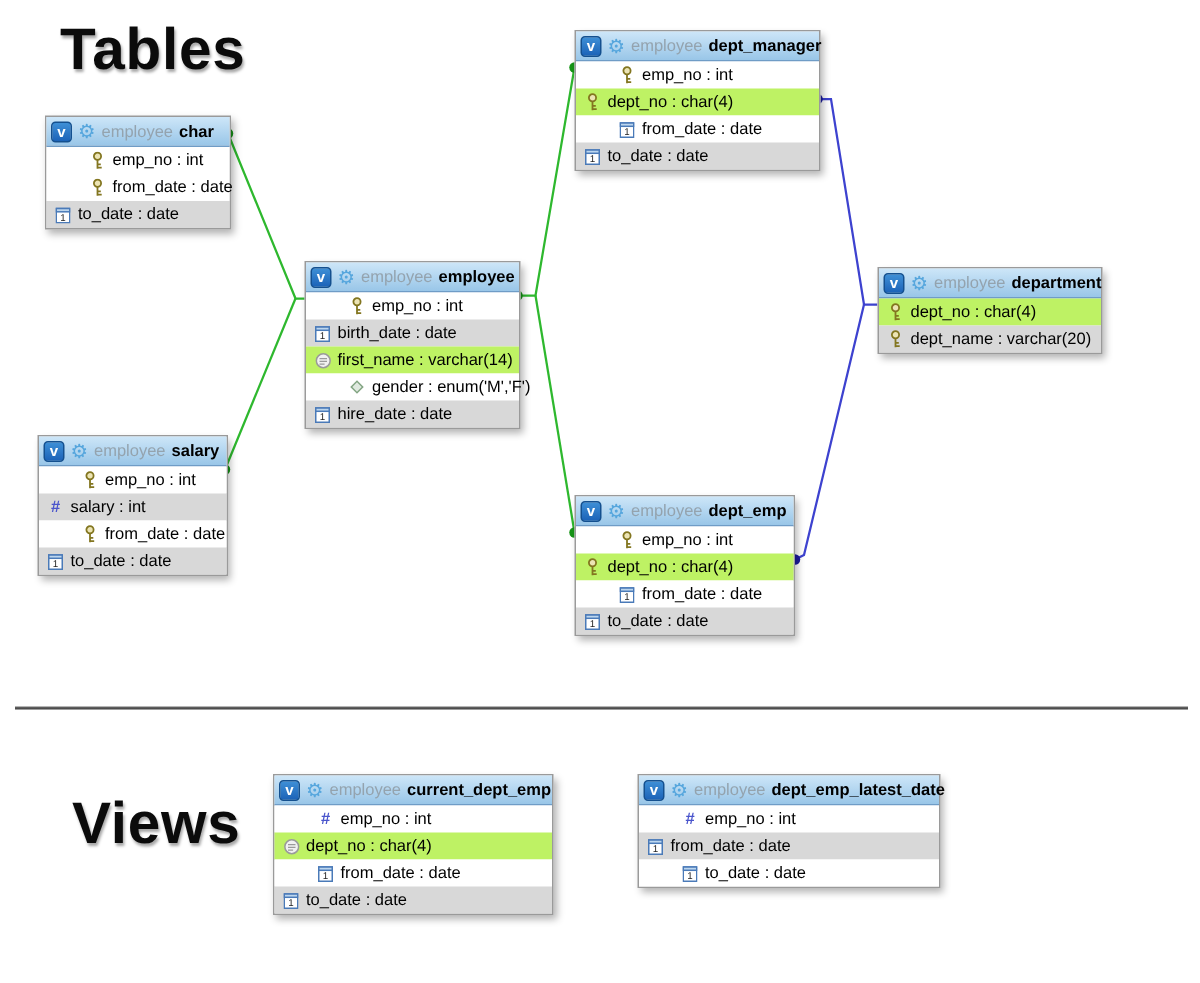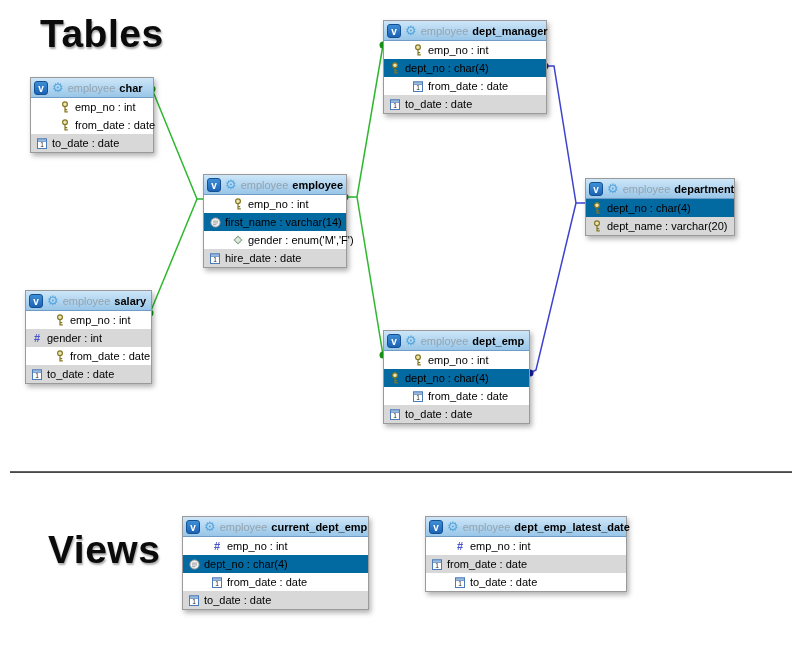--- a/index.html
+++ b/index.html
@@ -37,21 +37,21 @@
   }
   .gear-icon { color:#56a6dd; font-size:13px; line-height:1; }
   .schema-label { color:#94a3ae; }
   .table-name { font-weight:bold; color:#000; }
   .db-row {
     height:18px; display:flex; align-items:center; gap:4px;
     padding:0 5px; box-sizing:border-box; color:#000; white-space:nowrap;
   }
   .bg-white { background:#ffffff;padding-left:28px; }
   .bg-gray  { background:#d8d8d8; }
-  .bg-pink  { background:#0369a1; }
+  .bg-pink  { background:#bef264; }
   .row-icon { width:12px; flex:0 0 12px; display:inline-flex; justify-content:center; align-items:center; }
   .num-glyph { color:#4a55cc; font-weight:bold; font-size:11px; }
 </style>
 </head>
 <body>
 
 <div id="canvas">
   <svg id="connector-layer" width="800" height="655">
       <polyline points="152,89 197,199 204,199" fill="none" stroke="#2eb82e" stroke-width="1.5"></polyline>
       <polyline points="150,313 197,199" fill="none" stroke="#2eb82e" stroke-width="1.5"></polyline>
@@ -162,20 +162,30 @@
         </div>
         <div class="db-row bg-white">
           <span class="row-icon">
             <svg width="10" height="13" viewBox="0 0 10 13">
               <circle cx="5" cy="3.2" r="2.4" fill="#ece4b4" stroke="#837620" stroke-width="1.2"></circle>
               <path d="M5 5.6 V11.5 M5 8.6 h2.2 M5 10.8 h2.8" stroke="#837620" stroke-width="1.2" fill="none"></path>
             </svg>
           </span>
           <span>emp_no : int</span>
         </div>
+        <div class="db-row bg-gray">
+          <span class="row-icon">
+            <svg width="10" height="11" viewBox="0 0 10 11">
+              <rect x="0.5" y="1" width="9" height="9.5" fill="#ffffff" stroke="#4a7ab8"></rect>
+              <rect x="0.5" y="1" width="9" height="2.2" fill="#bcd6ee" stroke="#4a7ab8"></rect>
+              <text x="5" y="9.2" font-size="6.5" text-anchor="middle" fill="#222">1</text>
+            </svg>
+          </span>
+          <span>birth_date : date</span>
+        </div>
         <div class="db-row bg-pink">
           <span class="row-icon">
             <svg width="11" height="11" viewBox="0 0 11 11">
               <circle cx="5.5" cy="5.5" r="4.6" fill="#f1f1f1" stroke="#9a9a9a"></circle>
               <path d="M3 4.1 h5 M3 5.9 h5 M3 7.7 h3.4" stroke="#9a9a9a" stroke-width="0.9" fill="none"></path>
             </svg>
           </span>
           <span>first_name : varchar(14)</span>
         </div>
         <div class="db-row bg-white">
@@ -236,21 +246,21 @@
               <circle cx="5" cy="3.2" r="2.4" fill="#ece4b4" stroke="#837620" stroke-width="1.2"></circle>
               <path d="M5 5.6 V11.5 M5 8.6 h2.2 M5 10.8 h2.8" stroke="#837620" stroke-width="1.2" fill="none"></path>
             </svg>
           </span>
           <span>emp_no : int</span>
         </div>
         <div class="db-row bg-gray">
           <span class="row-icon">
             <span class="num-glyph">#</span>
           </span>
-          <span>gender : int</span>
+          <span>salary : int</span>
         </div>
         <div class="db-row bg-white">
           <span class="row-icon">
             <svg width="10" height="13" viewBox="0 0 10 13">
               <circle cx="5" cy="3.2" r="2.4" fill="#ece4b4" stroke="#837620" stroke-width="1.2"></circle>
               <path d="M5 5.6 V11.5 M5 8.6 h2.2 M5 10.8 h2.8" stroke="#837620" stroke-width="1.2" fill="none"></path>
             </svg>
           </span>
           <span>from_date : date</span>
         </div>

